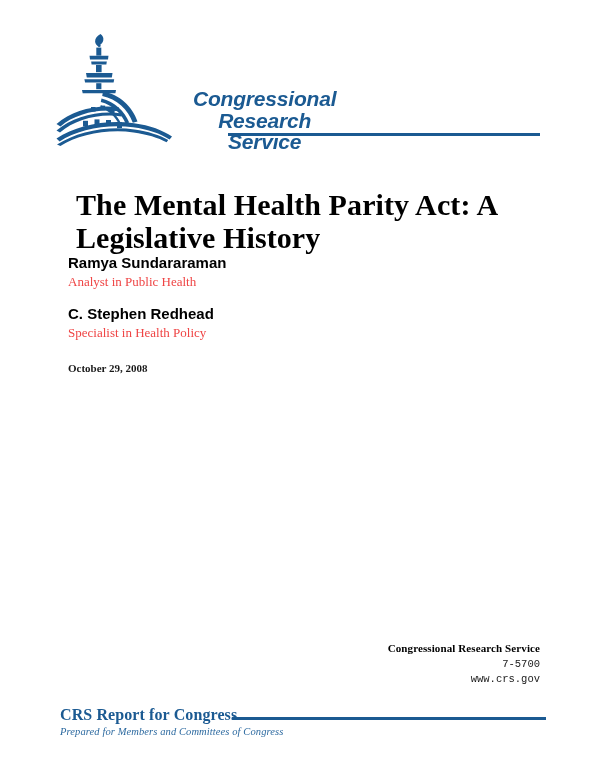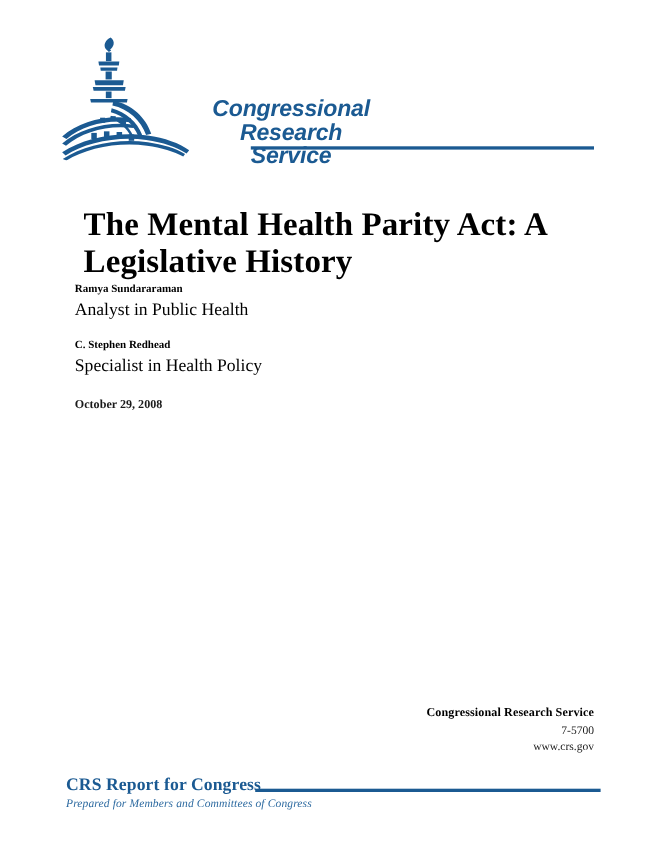--- a/index.html
+++ b/index.html
@@ -83,32 +83,32 @@
   .authors {
     position: absolute;
     left: 68px;
     top: 254px;
     width: 400px;
   }
   .author-block {
     margin-bottom: 14px;
   }
   .author-name {
-    font-family: Liberation Serif, serif;
-    font-weight: bold;
-    font-size: 10px;
+    font-family: Liberation Sans, sans-serif;
+    font-weight: bold;
+    font-size: 15px;
     line-height: 18px;
     color: #000;
   }
   .author-role {
     font-family: "Liberation Serif", "DejaVu Serif", serif;
     font-weight: normal;
-    font-size: 16px;
+    font-size: 13px;
     line-height: 19px;
-    color: #000000;
+    color: #ef4444;
   }
   .doc-date {
     position: absolute;
     left: 68px;
     top: 359px;
     font-family: "Liberation Serif", "DejaVu Serif", serif;
     font-size: 11px;
     line-height: 19px;
     color: #1a1a1a;
     font-weight: bold;
@@ -124,21 +124,21 @@
   }
   .imprint-org {
     font-family: "Liberation Serif", "DejaVu Serif", serif;
     font-weight: bold;
     font-size: 11px;
     line-height: 15.5px;
     color: #000;
     letter-spacing: 0.1px;
   }
   .imprint-line {
-    font-family: Liberation Serif, serif;
+    font-family: Liberation Mono, monospace;
     font-size: 10.5px;
     line-height: 15.5px;
     color: #1a1a1a;
   }
 
   
   .banner {
     position: absolute;
     left: 60px;
     top: 704px;

